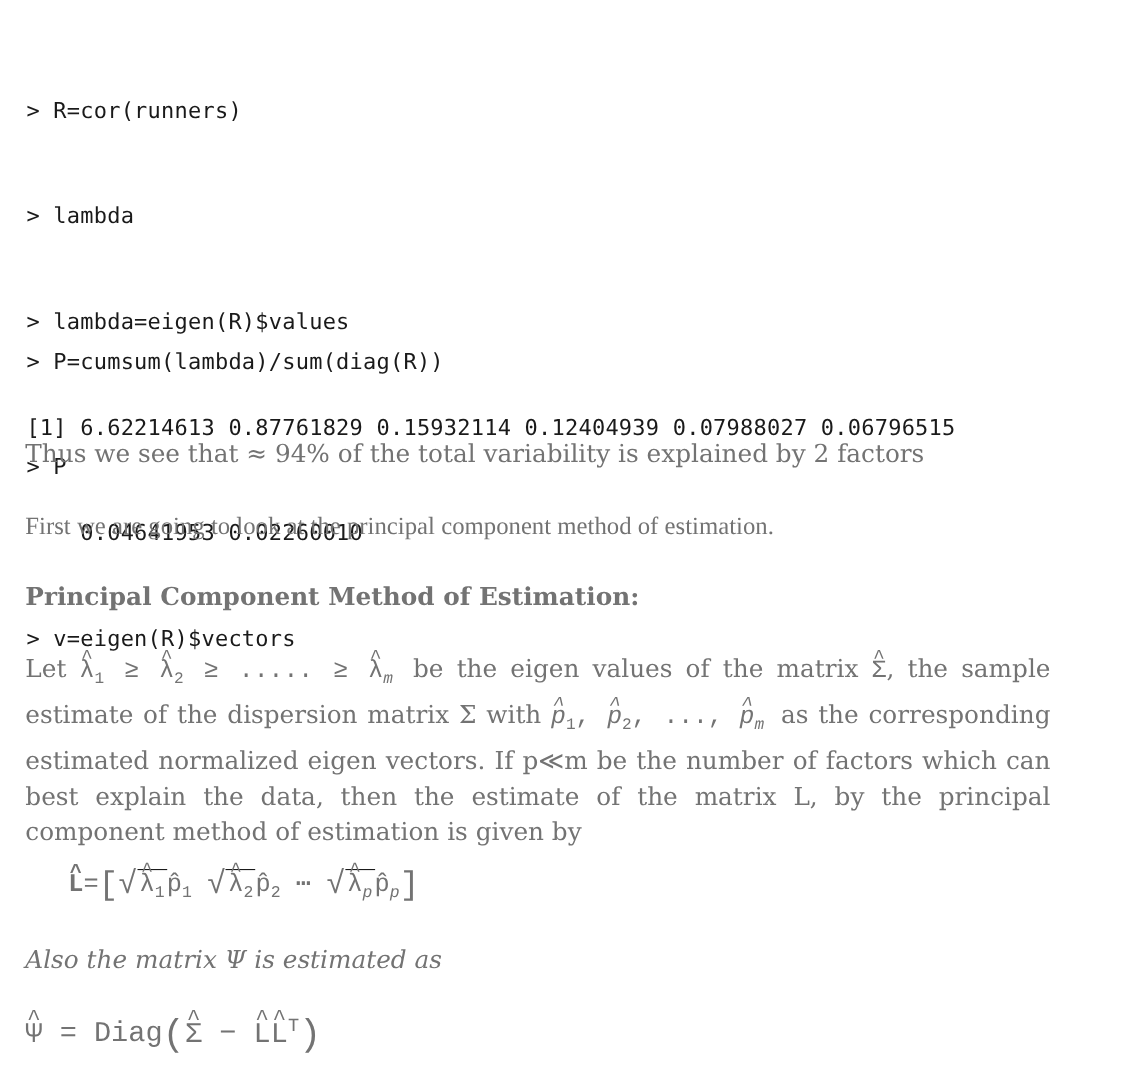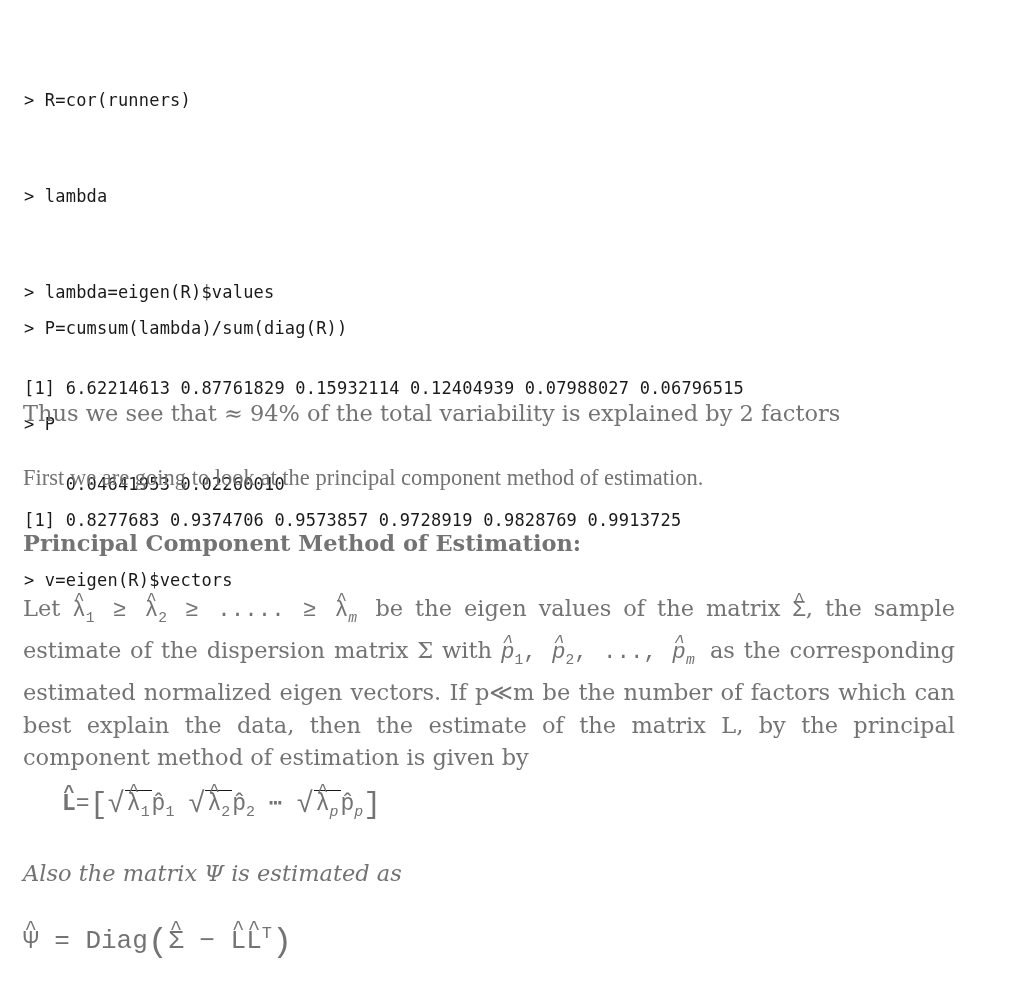--- a/index.html
+++ b/index.html
@@ -11,21 +11,21 @@
     width: 1024px;
     height: 985px;
     position: relative;
     overflow: hidden;
     color: #1a1a1a;
   }
   .code {
     position: absolute;
     left: 24px;
     font-family: "DejaVu Sans Mono", "Liberation Mono", monospace;
-    font-size: 17px;
+    font-size: 20px;
     line-height: 32px;
     white-space: pre;
     letter-spacing: 0.2px;
   }
   .prose {
     position: absolute;
     left: 23px;
     font-family: "DejaVu Serif", "Liberation Serif", serif;
     font-size: 22.5px;
     line-height: 32.5px;
@@ -75,21 +75,20 @@
   <div>&gt; lambda</div>
   <div>&gt; lambda=eigen(R)$values</div>
   <div>[1] 6.62214613 0.87761829 0.15932114 0.12404939 0.07988027 0.06796515</div>
   <div>    0.04641953 0.02260010</div>
   <div>&gt; v=eigen(R)$vectors</div>
 </div>
 
 <div class="code" style="top:248px;">
   <div>&gt; P=cumsum(lambda)/sum(diag(R))</div>
   <div>&gt; P</div>
-  <div>[1] 0.8277683 0.9374706 0.9573857 0.9728919 0.9828769 0.9913725</div>
 </div>
 
 <div class="prose" style="top:397px;">Thus we see that ≈ 94% of the total variability is explained by 2 factors</div>
 
 <div class="prose" style="top:462px;font-family:Liberation Serif, serif;">First we are going to look at the principal component method of estimation.</div>
 
 <div class="prose heading" style="top:527px;">Principal Component Method of Estimation:</div>
 
 <div class="prose justified" style="top:592px;">
   <span>Let</span>

